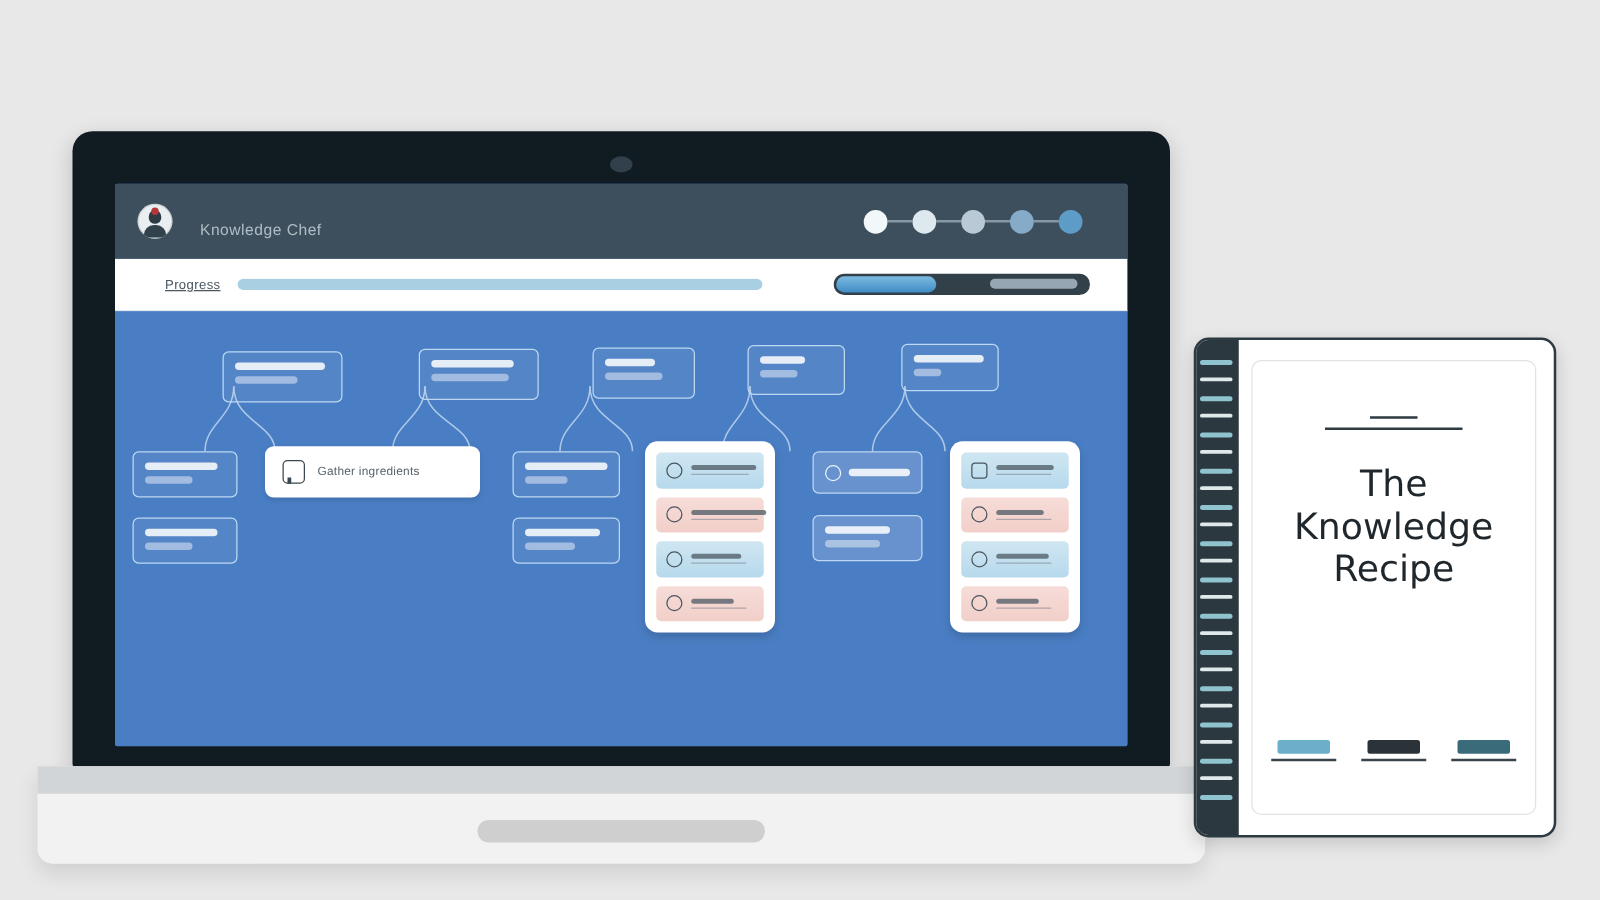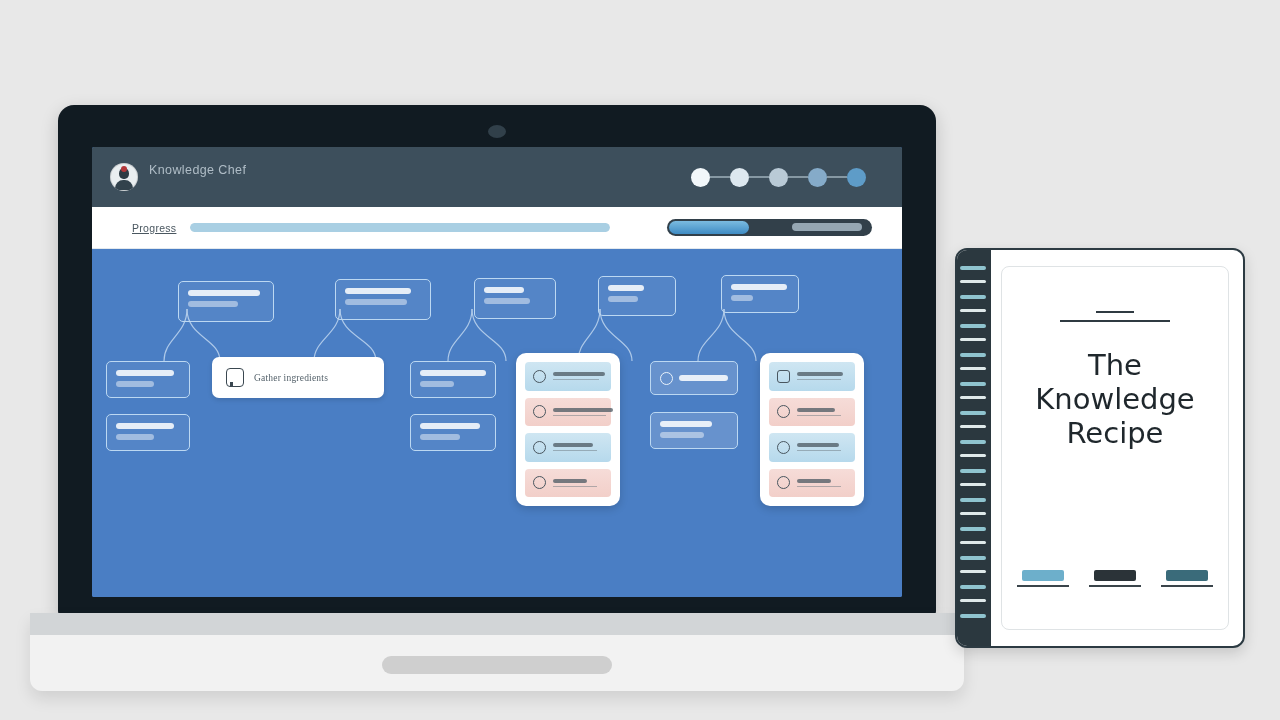--- a/index.html
+++ b/index.html
@@ -41,21 +41,21 @@
     position:absolute;left:50%;top:551px;margin-left:-115px;
     width:230px;height:18px;border-radius:9px;background:#cfcfcf;
   }
 
   
   .app-header{
     position:relative;height:60px;background:#3d4f5c;
     display:flex;align-items:center;justify-content:space-between;
     padding:0 36px 0 18px;box-sizing:border-box;
   }
-  .brand{display:flex;align-items:flex-start;gap:11px;}
+  .brand{display:flex;align-items:flex-end;gap:22px;}
   .avatar{
     width:28px;height:28px;border-radius:50%;
     background:#e9eef0;position:relative;overflow:hidden;flex:0 0 auto;
     box-shadow:inset 0 0 0 1px rgba(0,0,0,.12);
   }
   .avatar .head{
     position:absolute;left:50%;top:5px;margin-left:-5px;
     width:10px;height:11px;border-radius:50% 50% 45% 45%;background:#2d3b44;
   }
   .avatar .hat{
@@ -126,21 +126,21 @@
   }
   .card-icon{
     width:16px;height:17px;border:1.6px solid #3a4750;border-radius:4px;
     flex:0 0 auto;position:relative;
   }
   .card-icon::after{
     content:"";position:absolute;left:3px;bottom:-1px;width:3px;height:5px;
     background:#3a4750;
   }
   .card-text{
-    font-size:9.5px;color:#55626b;filter:blur(.45px);letter-spacing:.2px;font-family:Liberation Serif, serif;
+    font-size:9.5px;color:#55626b;filter:blur(.45px);letter-spacing:.2px;
   }
 
   
   .panel{
     position:absolute;background:#fff;border-radius:10px;
     box-shadow:0 3px 8px rgba(0,0,0,.16);
     padding:9px;box-sizing:border-box;
     display:flex;flex-direction:column;gap:7px;
   }
   .panel-row{
@@ -154,21 +154,21 @@
     flex:0 0 auto;
   }
   .row-icon.round{border-radius:50%;}
   .row-textwrap{flex:1 1 auto;}
   .row-text{height:4px;border-radius:2px;background:#4b5861;opacity:.75;}
   .row-underline{
     height:1px;background:#6b7880;opacity:.5;margin-top:3px;width:88%;
   }
 
   
-  .notebook{position:absolute;left:955px;top:248px;width:290px;height:400px;}
+  .notebook{position:absolute;left:955px;top:270px;width:290px;height:400px;}
   .nb-body{
     position:absolute;inset:0;background:#ffffff;border-radius:12px;
     border:2px solid #2c3a42;box-shadow:0 5px 14px rgba(0,0,0,.15);
     box-sizing:border-box;
   }
   .nb-spine{
     position:absolute;left:0;top:0;width:34px;height:100%;
     background:#2b383f;border-radius:10px 0 0 10px;overflow:hidden;
   }
   .ring{

